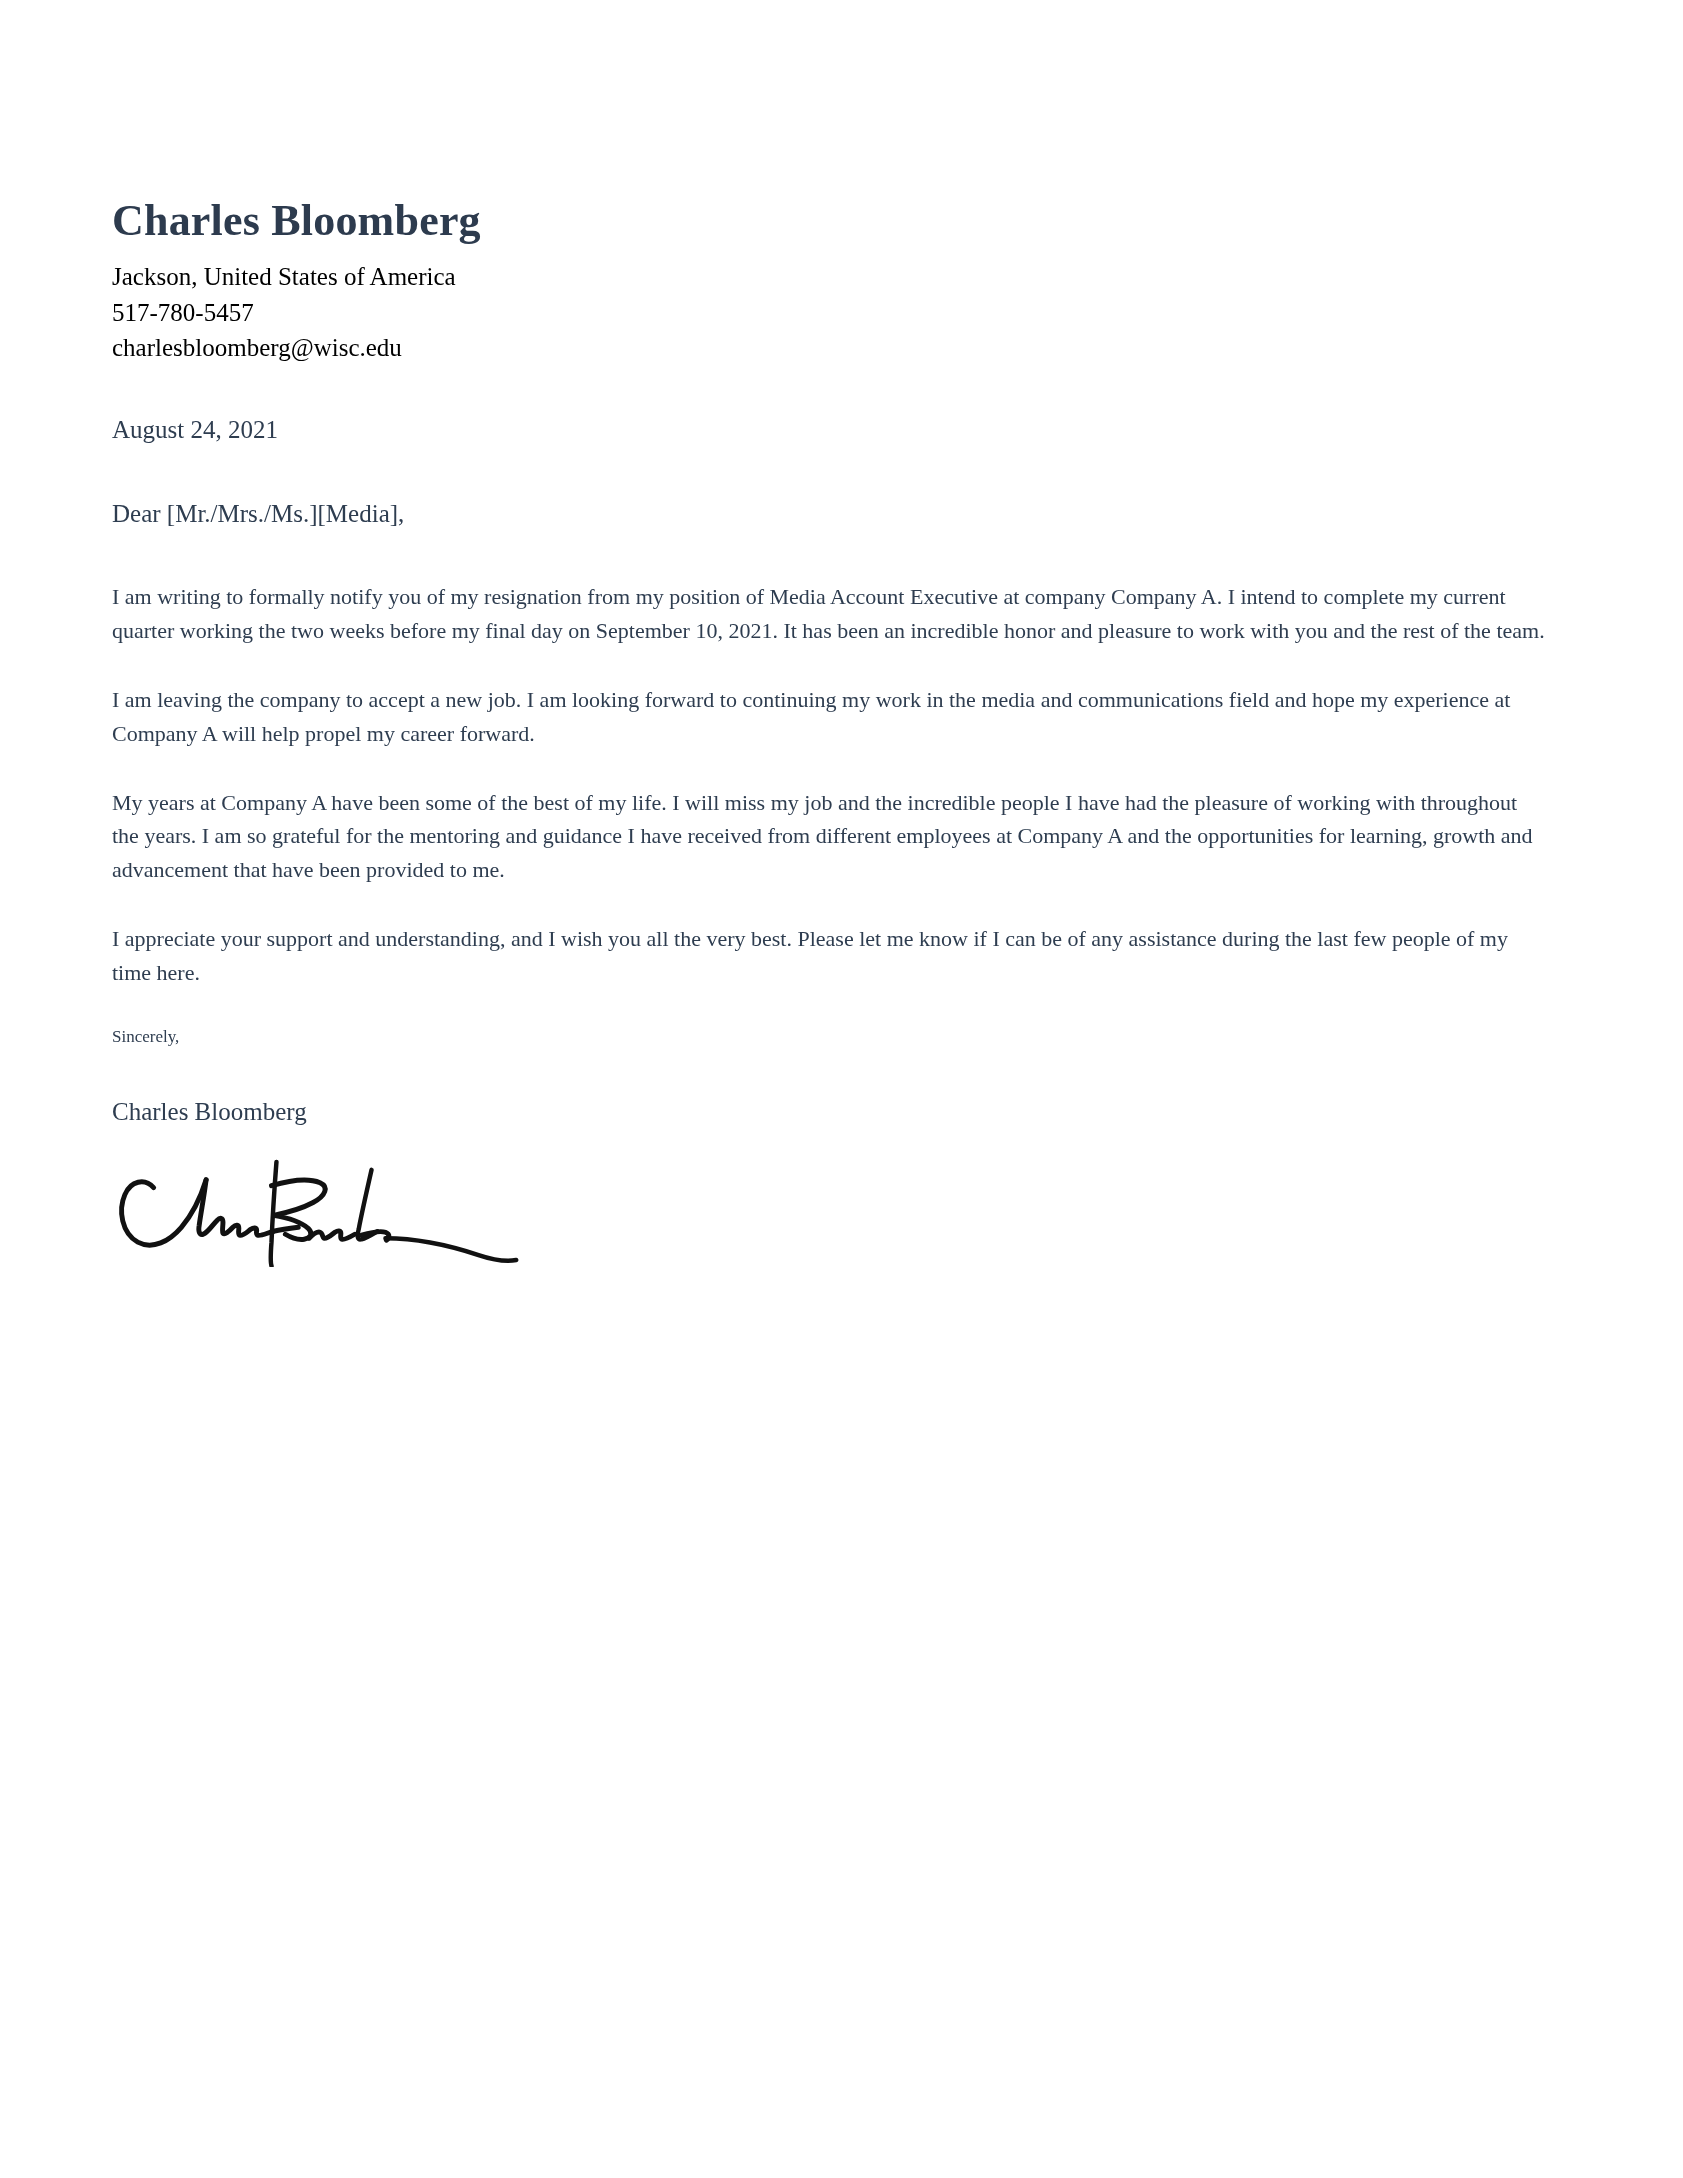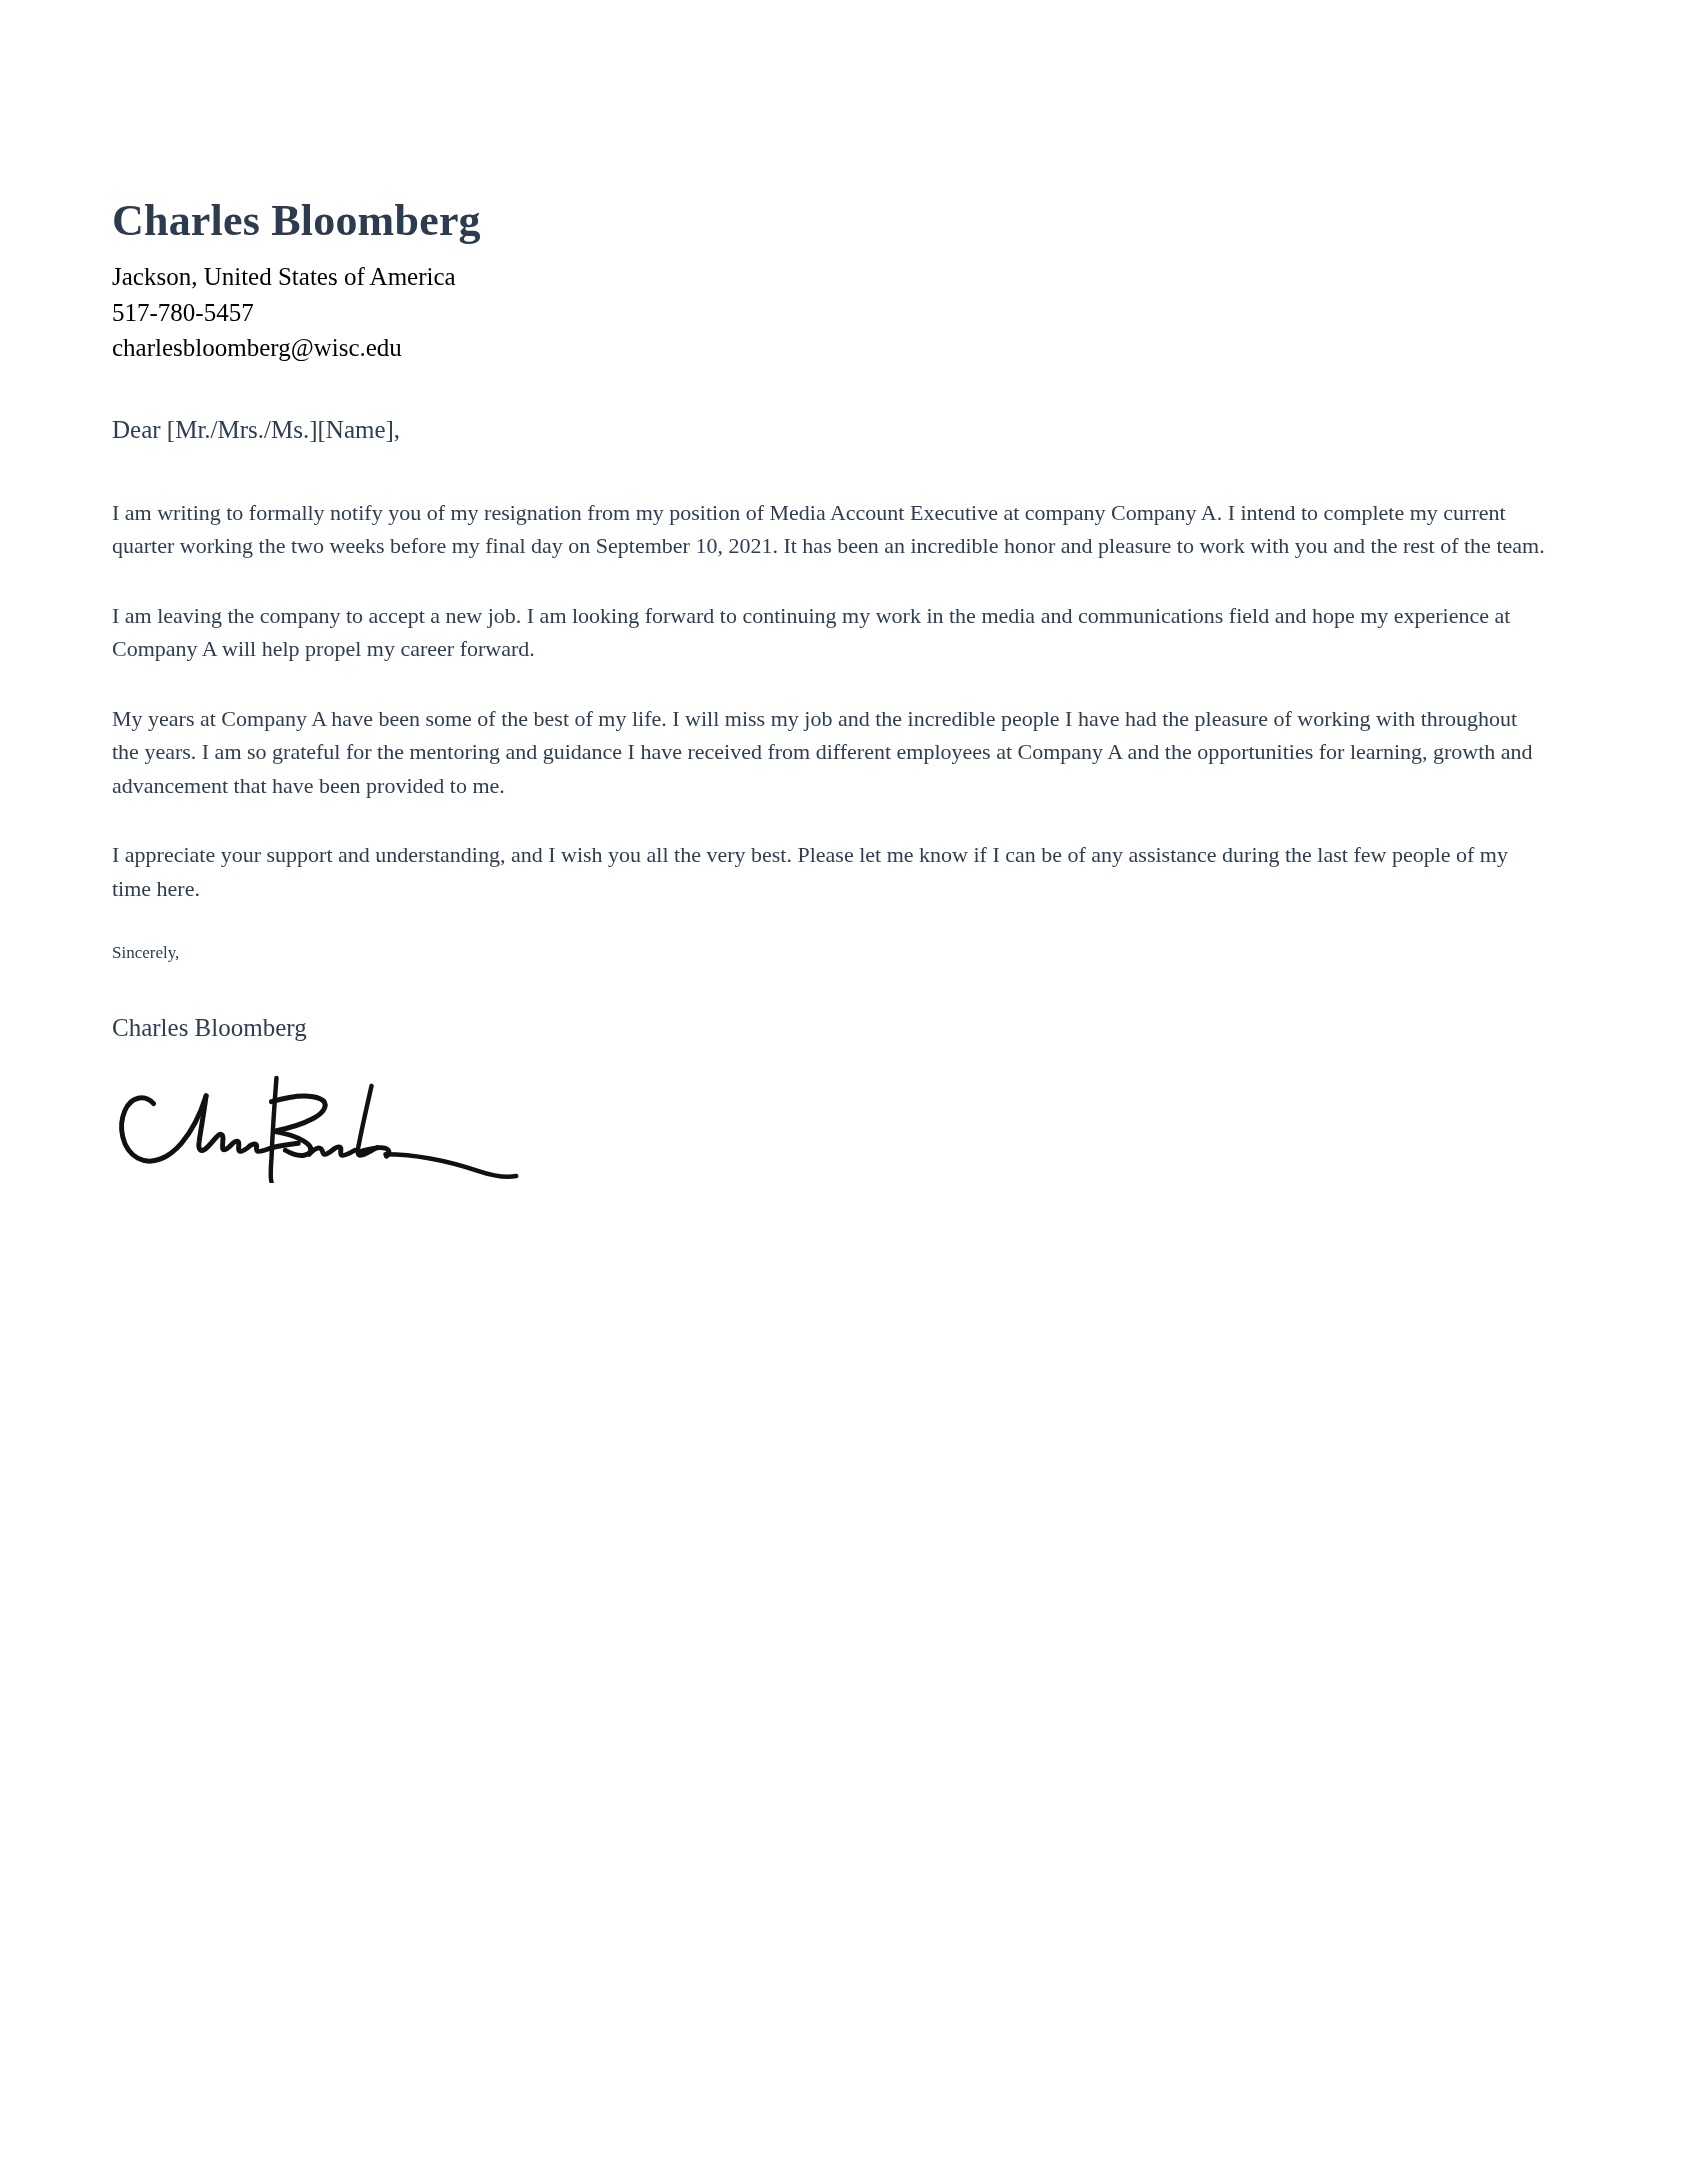--- a/index.html
+++ b/index.html
@@ -88,23 +88,24 @@
   <div class="content">
 
     <h1 class="letter-name">Charles Bloomberg</h1>
 
     <div class="contact-block">
       <div class="contact-line">Jackson, United States of America</div>
       <div class="contact-line">517-780-5457</div>
       <div class="contact-line">charlesbloomberg@wisc.edu</div>
     </div>
 
+    <div class="date-line">August 24, 2021</div>
 
 
-    <div class="salutation-line">Dear [Mr./Mrs./Ms.][Name],</div>
+    <div class="salutation-line">Dear [Mr./Mrs./Ms.][Media],</div>
 
     <p class="body-para">I am writing to formally notify you of my resignation from my position of Media Account Executive at company Company A. I intend to complete my current quarter working the two weeks before my final day on September 10, 2021. It has been an incredible honor and pleasure to work with you and the rest of the team.</p>
 
     <p class="body-para">I am leaving the company to accept a new job. I am looking forward to continuing my work in the media and communications field and hope my experience at Company A will help propel my career forward.</p>
 
     <p class="body-para">My years at Company A have been some of the best of my life. I will miss my job and the incredible people I have had the pleasure of working with throughout the years. I am so grateful for the mentoring and guidance I have received from different employees at Company A and the opportunities for learning, growth and advancement that have been provided to me.</p>
 
     <p class="body-para">I appreciate your support and understanding, and I wish you all the very best. Please let me know if I can be of any assistance during the last few people of my time here.</p>
 
     <div class="closing-line">Sincerely,</div>

